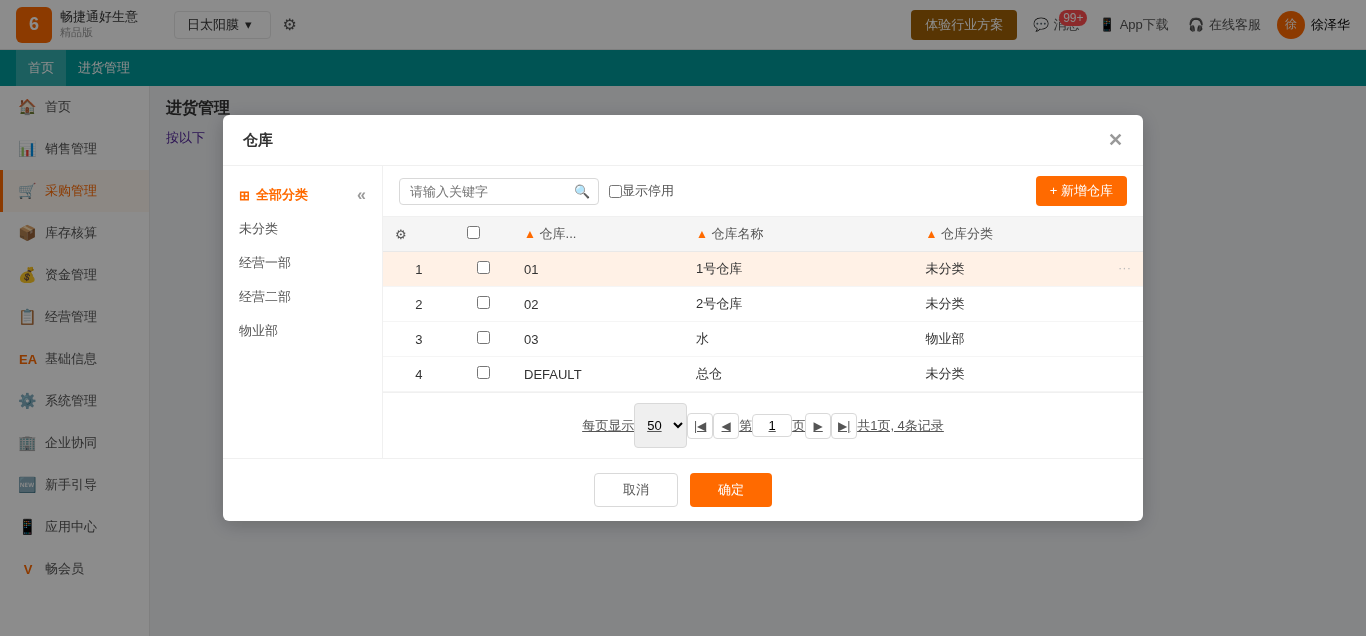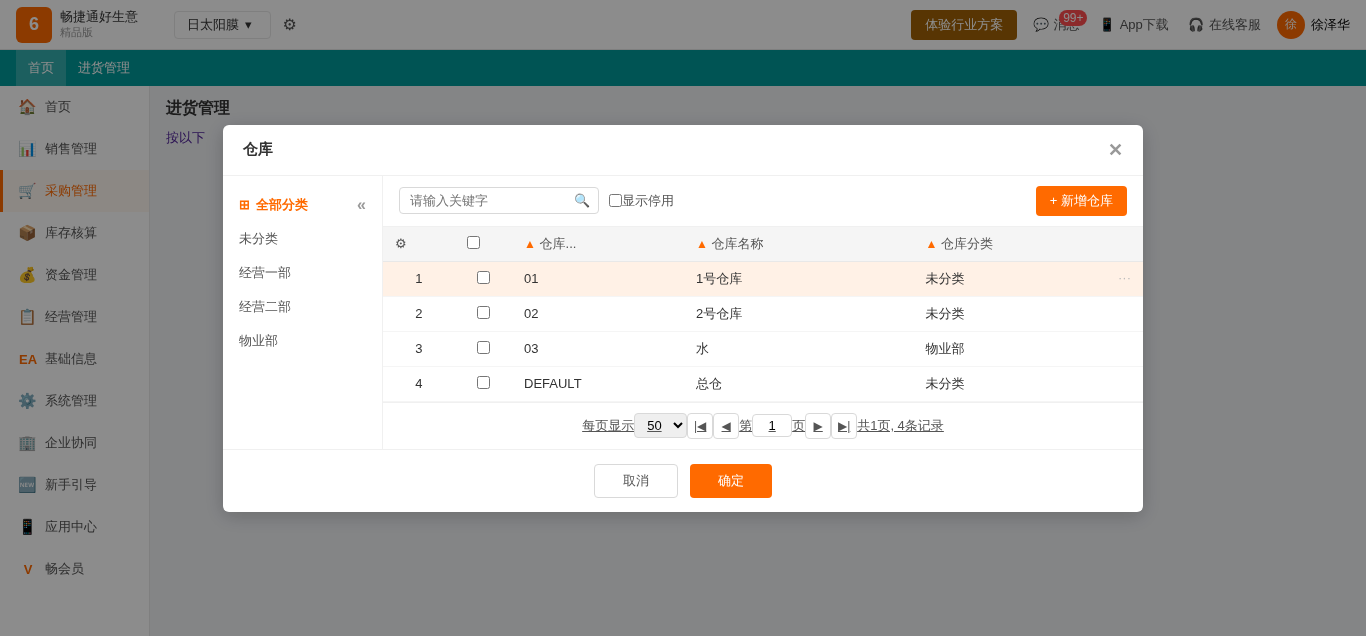--- a/index.html
+++ b/index.html
@@ -349,21 +349,21 @@
       padding: 10px 16px;
       border-top: 1px solid #f0f0f0;
       gap: 0;
       font-size: 13px;
       color: #555;
       text-decoration: underline;
     }
     .page-size-select {
       border: 1px solid #d9d9d9;
       border-radius: 4px;
-      padding: 3px 8px;
+      padding: 13px 8px;
       font-size: 13px;
     }
     .page-nav-btn {
       width: 26px;
       height: 26px;
       border: 1px solid #d9d9d9;
       background: #fff;
       border-radius: 4px;
       cursor: pointer;
       display: flex;

